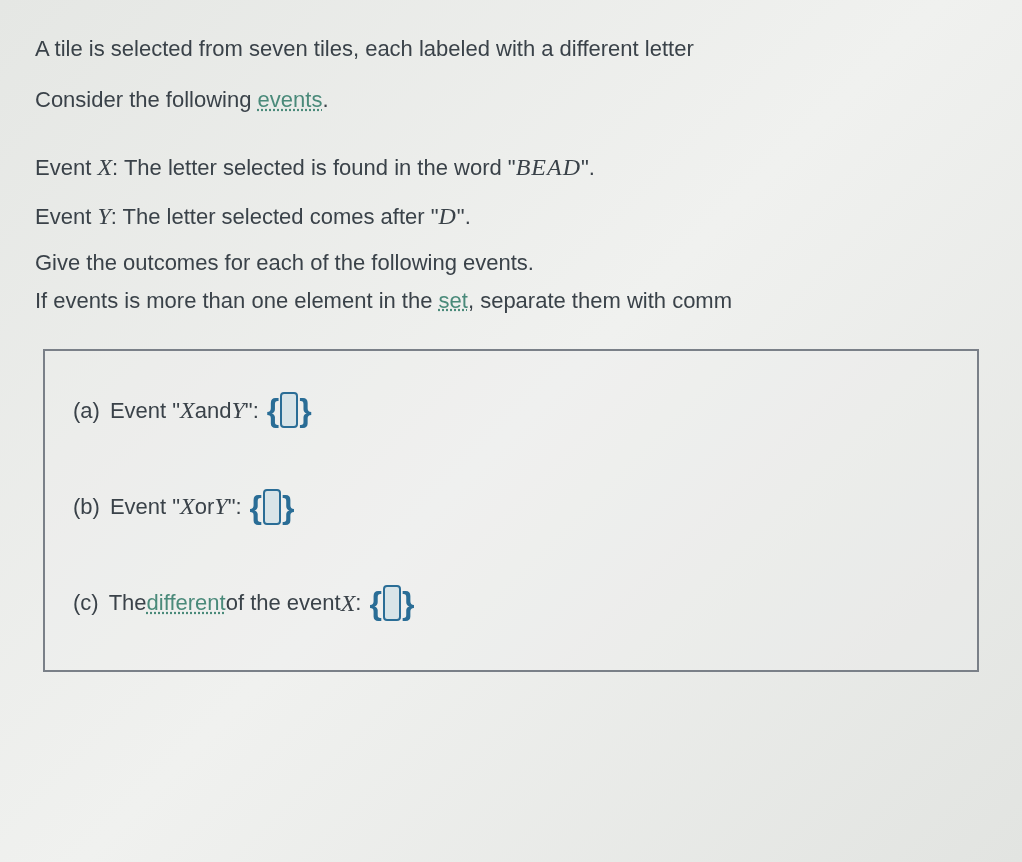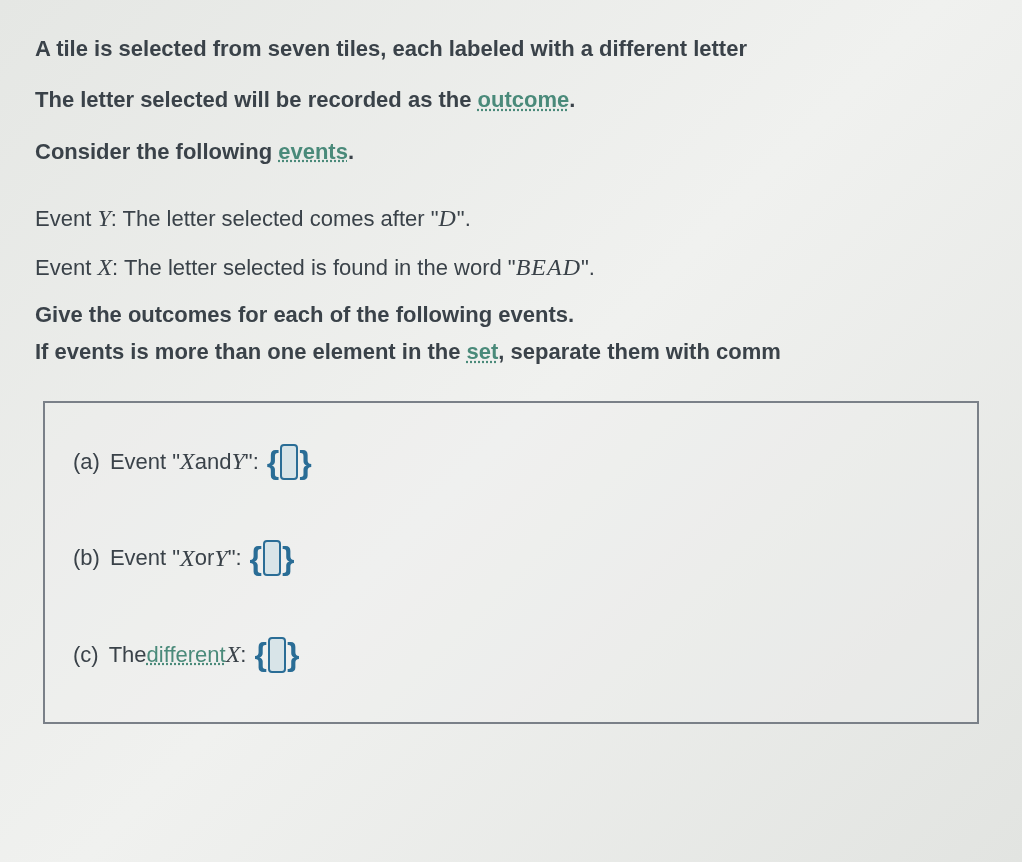--- a/index.html
+++ b/index.html
@@ -16,21 +16,21 @@
       height: 862px;
       color: #3a4249;
       font-size: 22px;
       line-height: 1.7;
     }
     .content {
       padding: 10px 15px;
     }
     .intro-line {
       margin-bottom: 14px;
-      font-weight: 700;
+      font-weight: 400;
     }
     .link-term {
       color: #4a8a7a;
       text-decoration: underline dotted;
       cursor: pointer;
     }
     .event-def {
       margin-bottom: 8px;
       font-weight: 500;
     }
@@ -40,21 +40,21 @@
       font-size: 24px;
     }
     .word-bead {
       font-style: italic;
       font-family: 'Times New Roman', serif;
       letter-spacing: 1px;
       font-size: 24px;
     }
     .instructions {
       margin-bottom: 30px;
-      font-weight: 700;
+      font-weight: 400;
     }
     .answer-box {
       border: 2px solid #7a8088;
       padding: 32px 28px;
       margin: 0 8px;
       background: rgba(240,240,238,0.3);
     }
     .answer-row {
       margin-bottom: 42px;
       display: flex;
@@ -90,36 +90,33 @@
       text-align: center;
     }
   </style>
 </head>
 <body>
 
 <div class="content">
 
   <p class="intro-line">A tile is selected from seven tiles, each labeled with a different letter</p>
 
-  <p class="intro-line">
-    <span>The letter selected will be recorded as the </span><span class="link-term">outcome</span><span>.</span>
-  </p>
 
   <p class="intro-line">
     <span>Consider the following </span><span class="link-term">events</span><span>.</span>
   </p>
 
   <div style="height:14px"></div>
 
   <p class="event-def">
-    <span>Event </span><span class="event-var">Y</span><span>: </span><span>The letter selected comes after "</span><span class="word-bead">D</span><span>".</span>
+    <span>Event </span><span class="event-var">X</span><span>: </span><span>The letter selected is found in the word "</span><span class="word-bead">BEAD</span><span>".</span>
   </p>
 
   <p class="event-def">
-    <span>Event </span><span class="event-var">X</span><span>: </span><span>The letter selected is found in the word "</span><span class="word-bead">BEAD</span><span>".</span>
+    <span>Event </span><span class="event-var">Y</span><span>: </span><span>The letter selected comes after "</span><span class="word-bead">D</span><span>".</span>
   </p>
 
   <div class="instructions">
     <div>Give the outcomes for each of the following events.</div>
     <div>
       <span>If events is more than one element in the </span><span class="link-term">set</span><span>, separate them with comm</span>
     </div>
   </div>
 
   <div class="answer-box">
@@ -149,20 +146,21 @@
         <span class="brace">{</span>
         <input class="input-field" type="text" style="">
         <span class="brace">}</span>
       </span>
     </div>
 
     <div class="answer-row">
       <span class="part-label">(c)</span>
       <span>The </span>
         <span class="link-term">different</span>
+        <span> of the event </span>
         <span class="event-var">X</span>
         <span>: </span>
       <span class="set-input">
         <span class="brace">{</span>
         <input class="input-field" type="text" style="">
         <span class="brace">}</span>
       </span>
     </div>
 
   </div>

